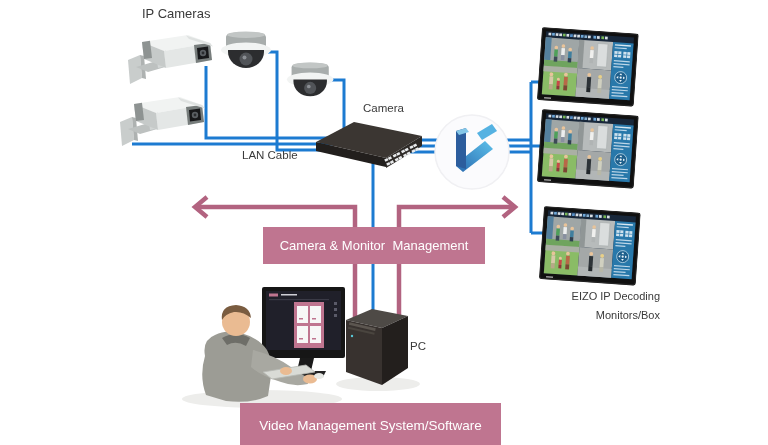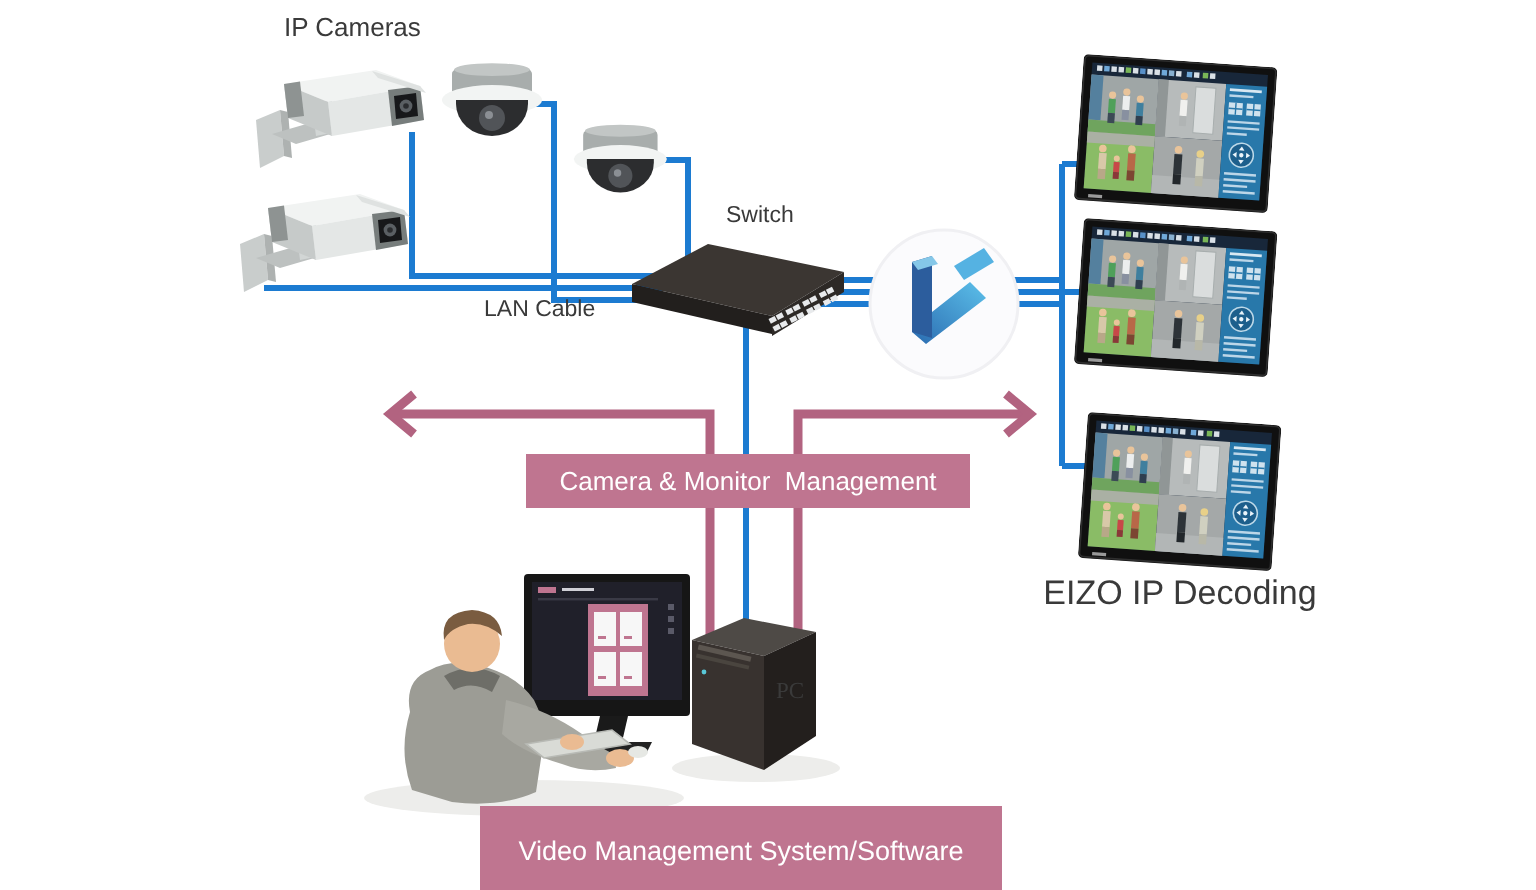--- a/index.html
+++ b/index.html
@@ -2,25 +2,25 @@
 <html><head>
 <meta charset="utf-8">
 <style>
   html,body{margin:0;padding:0;background:#fff;}
   .stage{position:relative;width:768px;height:445px;background:#ffffff;overflow:hidden;
          font-family:"Liberation Sans", sans-serif;}
   .stage svg{position:absolute;left:0;top:0;}
   .label{position:absolute;color:#3a3a3a;}
   .label.big{font-size:13px;}
   .label.small{font-size:11.5px;}
-  .eizo-label{position:absolute;left:520px;top:287px;width:140px;text-align:center;
-              font-size:17px;line-height:19px;color:#3a3a3a;}
+  .eizo-label{position:absolute;left:520px;top:287px;width:140px;text-align:right;
+              font-size:11px;line-height:19px;color:#3a3a3a;}
   .banner{position:absolute;background:#bf7590;color:#ffffff;display:flex;
           align-items:center;justify-content:center;font-size:13px;white-space:pre;}
-  .banner.cmm{left:263px;top:227px;width:222px;height:27px;}
+  .banner.cmm{left:263px;top:227px;width:222px;height:37px;}
   .banner.vms{left:240px;top:403px;width:261px;height:44px;font-size:13.5px;}
 </style>
 </head>
 <body>
 
 <div class="stage">
 
 <svg width="768" height="445" viewBox="0 0 768 445">
   <defs>
     <linearGradient id="vgrad" x1="0" y1="1" x2="1" y2="0">
@@ -293,25 +293,26 @@
       <path d="M253,350 Q274,355 291,367 Q300,374 307,377 L308,384 Q294,387 281,382 Q261,376 251,367 Z" fill="#a8a8a1"></path>
       <polygon points="263,372 306,365 315,372 272,379" fill="#d9dbd6" stroke="#b8bab5" stroke-width="0.8"></polygon>
       <ellipse cx="286" cy="371" rx="6" ry="4" fill="#eabb92"></ellipse>
       <ellipse cx="310" cy="379" rx="7" ry="4.5" fill="#eabb92"></ellipse>
       <ellipse cx="319" cy="376" rx="5" ry="3" fill="#e6e8e4"></ellipse>
     </g>
   </g>
 </svg>
 
 <div class="label big" style="left:114px;top:6px;margin-left:28px;">IP Cameras</div>
-<div class="label small" style="left:363px;top:102px;">Switch</div>
+<div class="label small" style="left:363px;top:102px;">Camera</div>
 <div class="label small" style="left:242px;top:149px;text-align:right;">LAN Cable</div>
-<div class="label small" style="left:388px;top:340px;font-family:Liberation Serif, serif;">PC</div>
+<div class="label small" style="left:410px;top:340px;">PC</div>
 <div class="eizo-label">
   <div>EIZO IP Decoding</div>
+  <div>Monitors/Box</div>
 </div>
 
 <div class="banner cmm">
   <span>Camera &amp; Monitor  Management</span>
 </div>
 <div class="banner vms">
   <span>Video Management System/Software</span>
 </div>
 
 </div>

